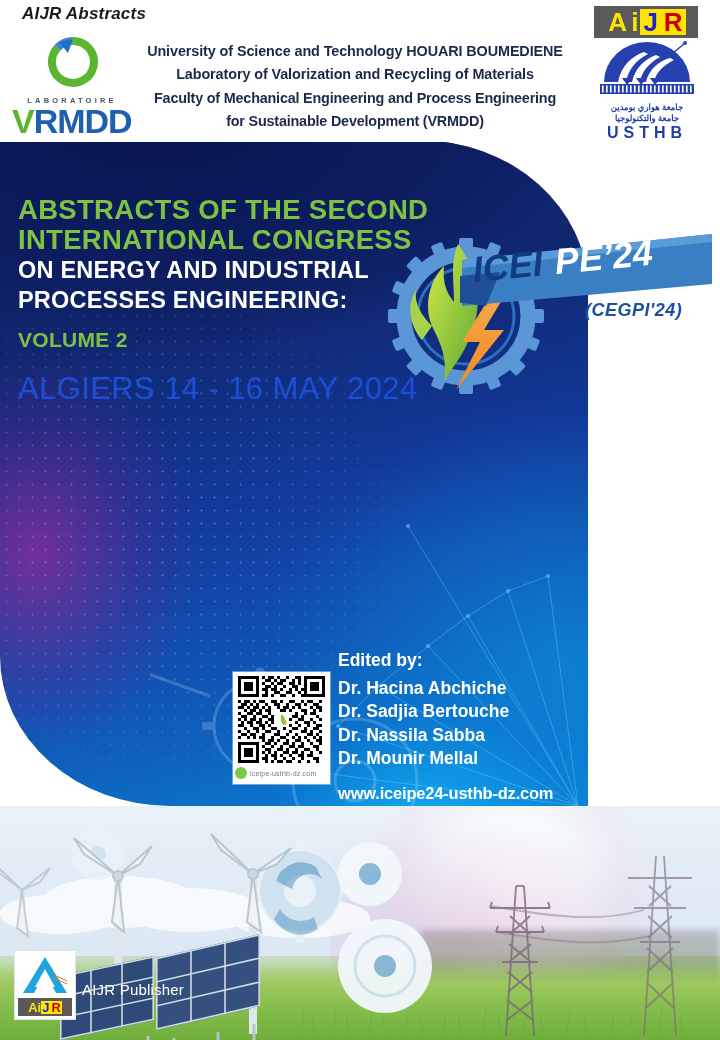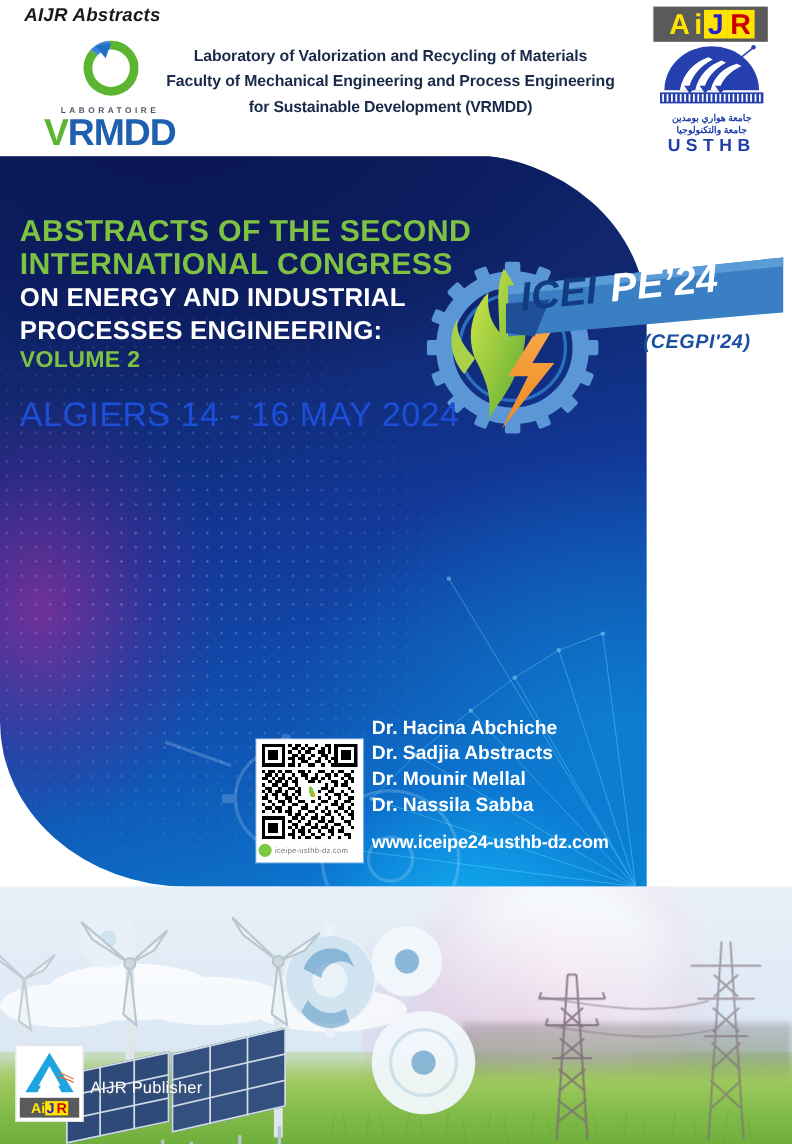--- a/index.html
+++ b/index.html
@@ -9,21 +9,21 @@
   }
   .page{position:absolute;inset:0;background:#ffffff;overflow:hidden;}
 
   
   .header{position:absolute;left:0;top:0;width:696px;height:142px;background:#fff;z-index:6;}
   .aijr-abstracts{
     position:absolute;left:22px;top:4px;font-style:italic;font-weight:600;
     font-size:17px;color:#1a1a1a;letter-spacing:.2px;
   }
   
-  .vrmdd{position:absolute;left:40px;top:36px;width:118px;height:100px;}
+  .vrmdd{position:absolute;left:12px;top:36px;width:118px;height:100px;}
   .vrmdd .ring{position:absolute;left:34px;top:0px;width:52px;height:52px;}
   .vrmdd .lab{
     position:absolute;left:2px;top:60px;width:116px;text-align:center;
     font-size:7.5px;letter-spacing:3.2px;color:#4a5560;font-weight:600;
   }
   .vrmdd .word{
     position:absolute;left:0px;top:68px;width:118px;text-align:center;
     font-weight:bold;font-size:34px;letter-spacing:-1px;line-height:1;
   }
   .vrmdd .word .g{color:#5cb531;}
@@ -88,21 +88,21 @@
   .hero svg.gears{position:absolute;left:150px;bottom:-30px;width:330px;height:260px;opacity:.22;}
 
   
   .title-wrap{position:absolute;left:18px;top:195px;width:430px;z-index:7;}
   .t-green{
     color:#7dc242;font-weight:bold;font-size:27.5px;line-height:1.08;letter-spacing:.3px;
   }
   .t-white{
     color:#ffffff;font-weight:bold;font-size:23.5px;line-height:1.13;letter-spacing:.2px;margin-top:3px;
   }
-  .t-vol{color:#7dc242;font-weight:bold;font-size:21px;line-height:1.15;margin-top:3px;letter-spacing:.3px;}
+  .t-vol{color:#7dc242;font-weight:bold;font-size:21px;line-height:1.15;margin-top:15px;letter-spacing:.3px;}
   .t-date{color:#1d4ed8;font-weight:normal;font-size:31px;margin-top:18px;letter-spacing:.4px;}
 
   
   .emblem{position:absolute;left:388px;top:230px;width:175px;height:170px;z-index:6;}
 
   
   .ribbon{position:absolute;left:460px;top:232px;width:258px;height:78px;z-index:7;}
   .cegpi{
     position:absolute;left:585px;top:300px;z-index:8;
     color:#1b4fa0;font-weight:bold;font-style:italic;font-size:18px;letter-spacing:.5px;
@@ -166,20 +166,21 @@
       <svg class="ring" viewBox="0 0 52 52">
         <path d="M26 5 A21 21 0 1 1 11.5 11.8" fill="none" stroke="#5cb531" stroke-width="8" stroke-linecap="butt"></path>
         <path d="M26 5 A21 21 0 0 0 11.5 11.8" fill="none" stroke="#3b84d8" stroke-width="8"></path>
         <path d="M13 6 L27 3 L22 17 Z" fill="#1f6fc4"></path>
       </svg>
       <div class="lab">LABORATOIRE</div>
       <div class="word"><span class="g">V</span><span class="b">RMDD</span></div>
     </div>
 
     <div class="hdr-text">
+      <div>University of Science and Technology HOUARI BOUMEDIENE</div>
       <div>Laboratory of Valorization and Recycling of Materials</div>
       <div>Faculty of Mechanical Engineering and Process Engineering</div>
       <div>for Sustainable Development (VRMDD)</div>
     </div>
 
     <div class="aijr-box">
       <span class="A">A</span>
         <span class="i">i</span>
         <span class="J">J</span>
         <span class="R">R</span>
@@ -566,24 +567,25 @@
       <path d="M14.6 12.6 C16 14 16.2 15.4 15.2 16.4 C14.4 15.4 14 14.6 14.6 12.6 Z" fill="#7ac943"></path>
       <path d="M15.4 14.4 C16.4 15 16.4 15.8 15.8 16.4 C15.4 15.8 15.2 15.2 15.4 14.4 Z" fill="#f2a01e"></path>
     </svg>
     <div class="cap">
       <span class="dot"></span>
       <span class="txt">iceipe-usthb-dz.com</span>
     </div>
   </div>
 
   <div class="editors">
+    <div class="lead">Edited by:</div>
     <div class="name">Dr. Hacina Abchiche</div>
-    <div class="name">Dr. Sadjia Abstracts</div>
+    <div class="name">Dr. Sadjia Bertouche</div>
+    <div class="name">Dr. Nassila Sabba</div>
     <div class="name">Dr. Mounir Mellal</div>
-    <div class="name">Dr. Nassila Sabba</div>
     <div class="site">www.iceipe24-usthb-dz.com</div>
   </div>
 
   <div class="footer">
     <div class="sky"></div>
     <div class="glow"></div>
     <div class="haze"></div>
     <div class="hedge"></div>
     <div class="grass"></div>
 

